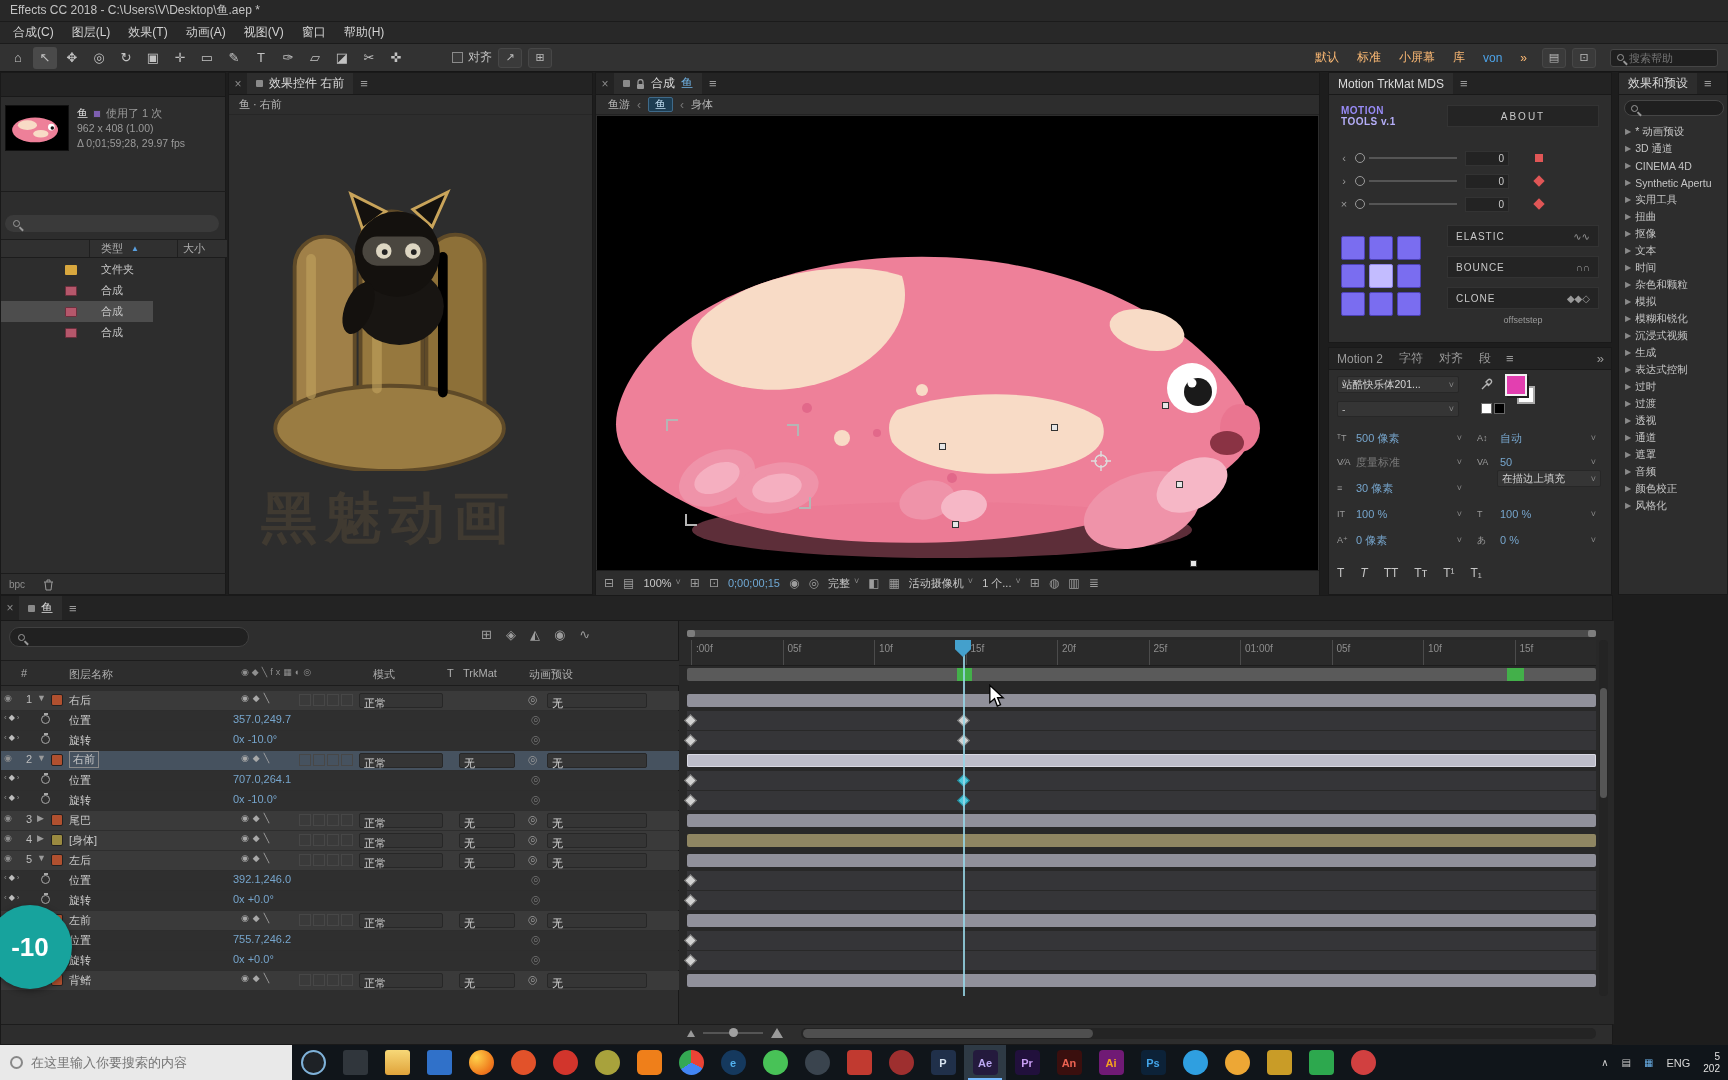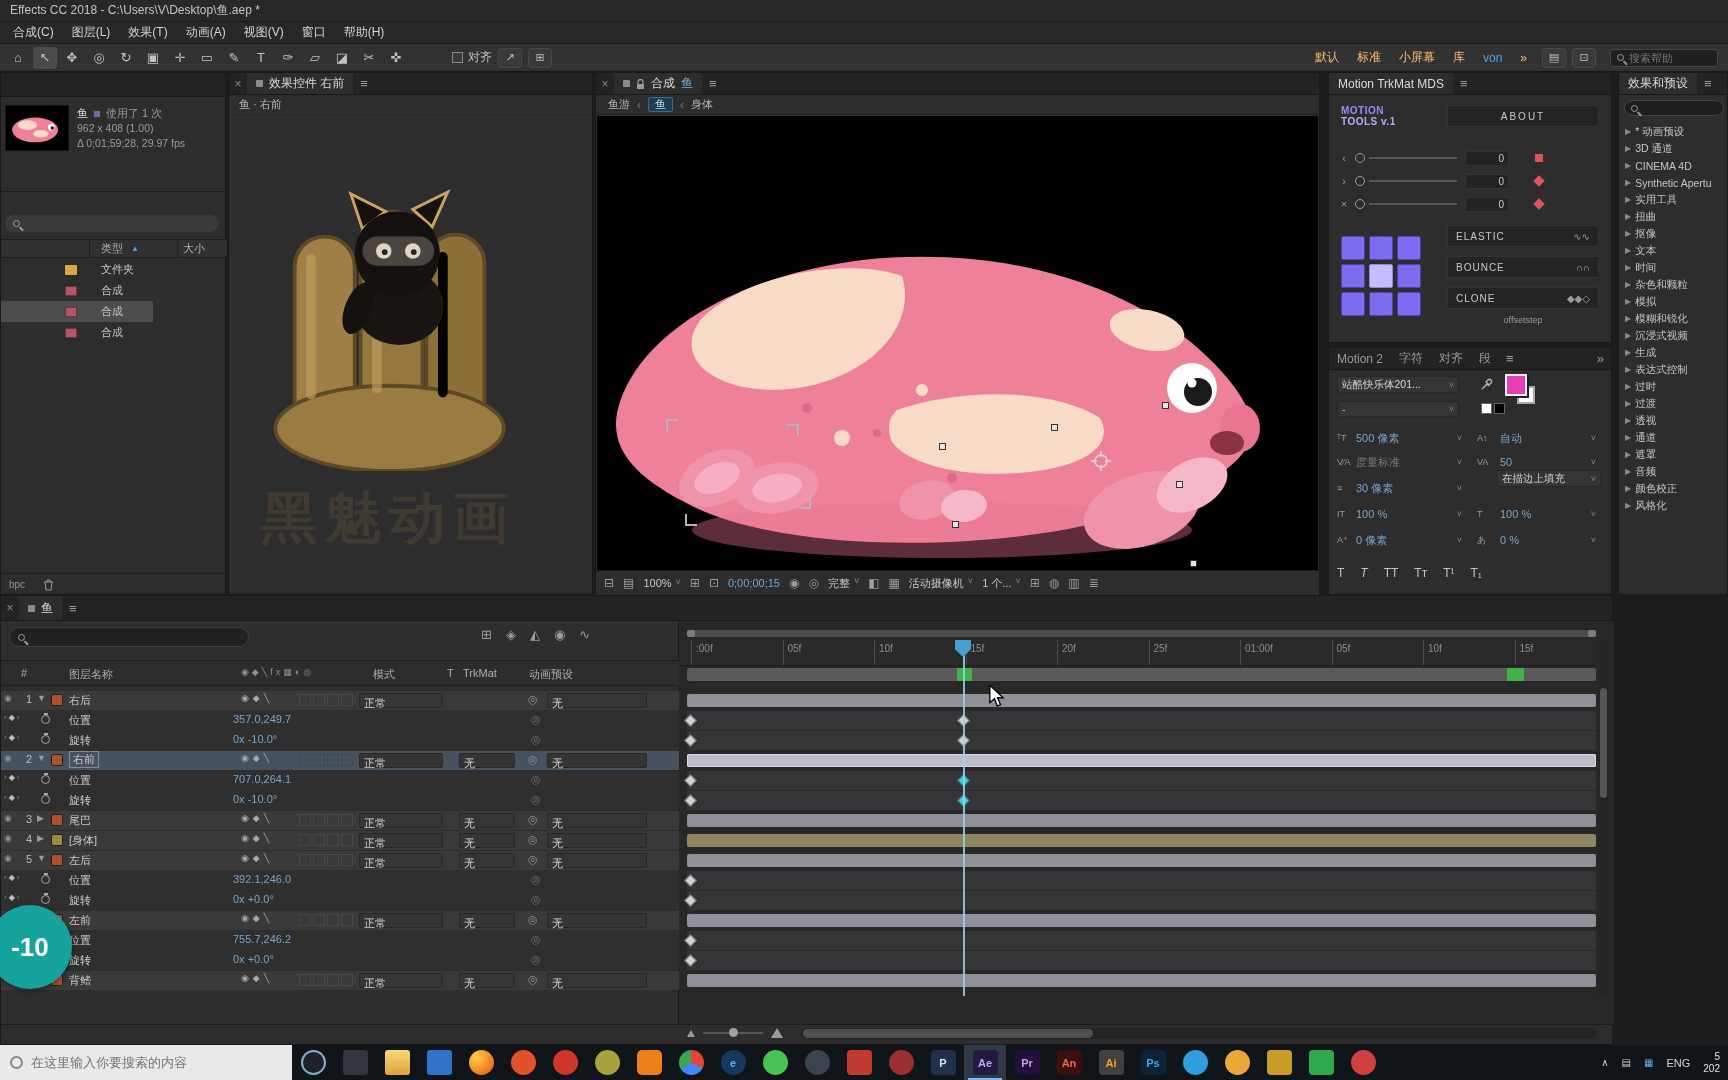--- a/index.html
+++ b/index.html
@@ -1171,21 +1171,21 @@
     <div class="tb-slot active">
       <span class="tb-ic" style="background:#241a3d;border-radius:4px;color:#bca8f2" data-shape="square">Ae</span>
     </div>
     <div class="tb-slot">
       <span class="tb-ic" style="background:#21103c;border-radius:4px;color:#c79df2" data-shape="square">Pr</span>
     </div>
     <div class="tb-slot">
       <span class="tb-ic" style="background:#3a0f0e;border-radius:4px;color:#ee6352" data-shape="square">An</span>
     </div>
     <div class="tb-slot">
-      <span class="tb-ic" style="background:#404040;border-radius:4px;color:#f5a31c" data-shape="square">Ai</span>
+      <span class="tb-ic" style="background:#701a75;border-radius:4px;color:#f5a31c" data-shape="square">Ai</span>
     </div>
     <div class="tb-slot">
       <span class="tb-ic" style="background:#0c2238;border-radius:4px;color:#43a5e9" data-shape="square">Ps</span>
     </div>
     <div class="tb-slot">
       <span class="tb-ic" style="background:#2f9fe0" data-shape="circle"></span>
     </div>
     <div class="tb-slot">
       <span class="tb-ic" style="background:#eda735" data-shape="circle"></span>
     </div>

